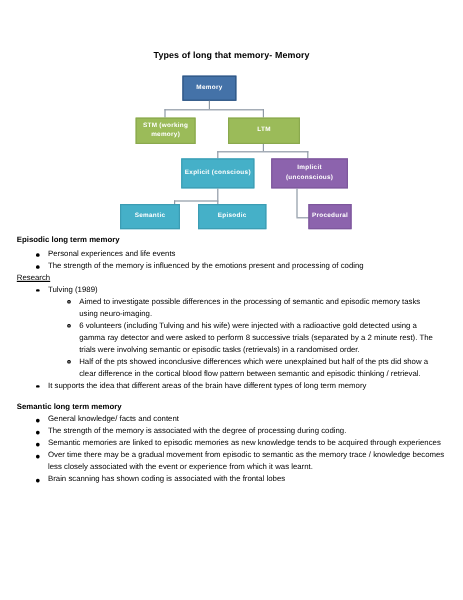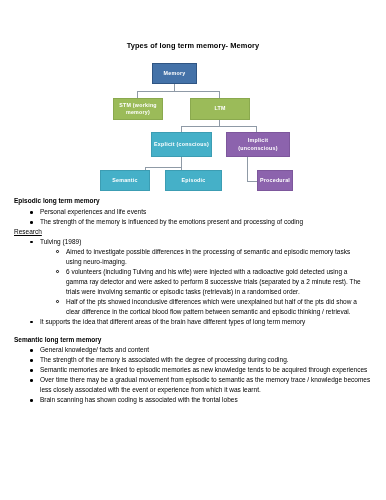--- a/index.html
+++ b/index.html
@@ -69,21 +69,21 @@
     width:2.6px;height:2.6px;border-radius:50%;
     background:transparent;border:.8px solid #000;box-sizing:border-box;
   }
   .gap{height:8px;}
 </style>
 </head>
 <body>
 
 <div class="page">
 
-  <div class="doc-title">Types of long term memory- Memory</div>
+  <div class="doc-title">Types of long that memory- Memory</div>
 
   <div class="diagram">
 
     <div class="node n-blue" style="left:152px;top:3px;width:45px;height:21px;">Memory</div>
 
     <div class="conn conn-v" style="left:174px;top:24px;height:7px;"></div>
 
     <div class="conn conn-h" style="left:137px;top:31px;width:83px;"></div>
     <div class="conn conn-v" style="left:137px;top:31px;height:7px;"></div>
     <div class="conn conn-v" style="left:219px;top:31px;height:7px;"></div>

